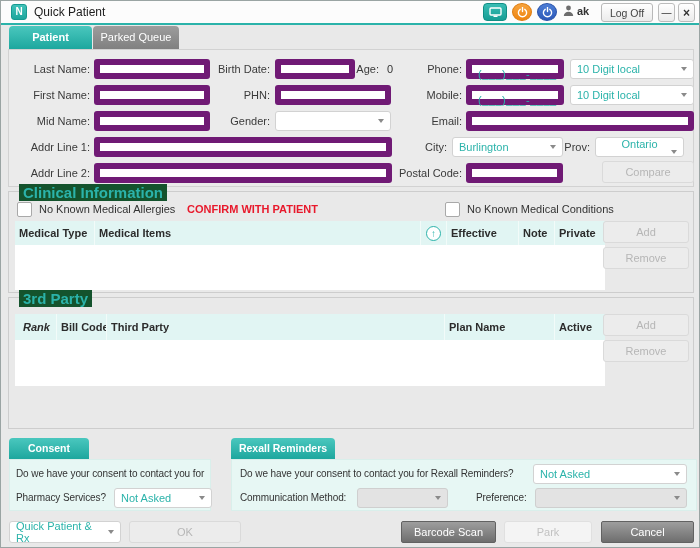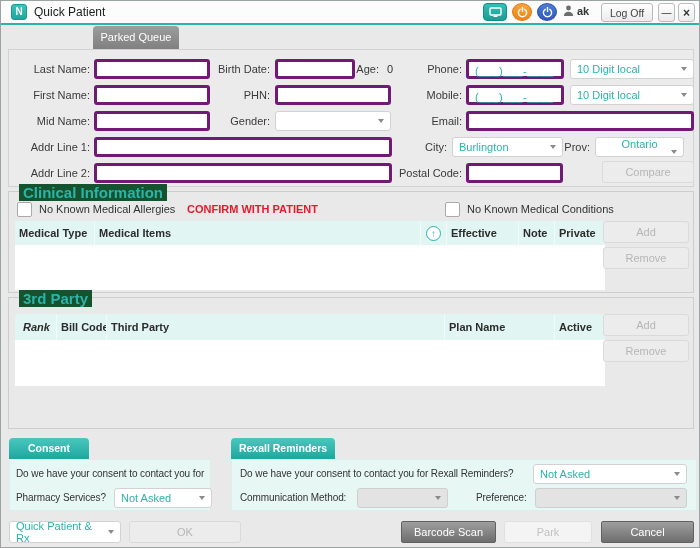--- a/index.html
+++ b/index.html
@@ -30,21 +30,21 @@
   
   .tab { position:absolute; top:25px; height:23px; border-radius:4px 4px 0 0; color:#fff;
          font-size:11px; text-align:center; line-height:23px; }
   .tab-active { left:8px; width:83px; background:linear-gradient(#4ac7be,#1da79e); font-weight:bold; }
   .tab-inactive { left:92px; width:86px; background:linear-gradient(#9d9d9d,#808080); }
 
   
   .demo-panel { position:absolute; left:7px; top:48px; width:686px; height:138px;
                 background:#ebebeb; border:1px solid #d2d2d2; }
   .lbl { position:absolute; font-size:11px; color:#3a3a3a; text-align:right; height:20px; line-height:20px; white-space:nowrap; }
-  .inp { position:absolute; height:20px; background:#fff; border:3px solid #701a75; border-radius:3px; }
+  .inp { position:absolute; height:20px; background:#fff; border:6px solid #701a75; border-radius:3px; }
   .masked { color:#2bb3aa; font-size:11px; line-height:18px; padding-left:6px; letter-spacing:0.5px; }
   .val { position:absolute; font-size:11px; color:#333; height:20px; line-height:20px; }
   .combo { position:absolute; height:20px; background:#fff; border:1px solid #d2d2d2; border-radius:3px;
            display:flex; align-items:center; padding:0 6px; font-size:11px; color:#2bb3aa; }
   .combo .arrow { margin-left:auto; width:0; height:0; border-left:3.5px solid transparent;
                   border-right:3.5px solid transparent; border-top:4px solid #8a8a8a; }
   .combo.disabled { background:#e3e3e3; border-color:#cfcfcf; color:#9a9a9a; }
 
   
   .btn { position:absolute; text-align:center; font-size:11px; border-radius:3px; }
@@ -119,20 +119,21 @@
       </span>
       <span class="user-name">ak</span>
     </div>
 
     <div class="tb-btn logoff">Log Off</div>
     <div class="tb-btn win-min">—</div>
     <div class="tb-btn win-close">×</div>
   </div>
   <div class="accent-line"></div>
 
+  <div class="tab tab-active">Patient</div>
   <div class="tab tab-inactive">Parked Queue</div>
 
   <div class="demo-panel">
 
     <div class="lbl" style="left:4px;top:9px;width:77px;">Last Name:</div>
     <div class="inp" style="left:85px;top:9px;width:116px;"></div>
     <div class="lbl" style="left:180px;top:9px;width:81px;">Birth Date:</div>
     <div class="inp" style="left:266px;top:9px;width:80px;"></div>
     <div class="lbl" style="left:338px;top:9px;width:32px;">Age:</div>
     <div class="val" style="left:378px;top:9px;">0</div>

